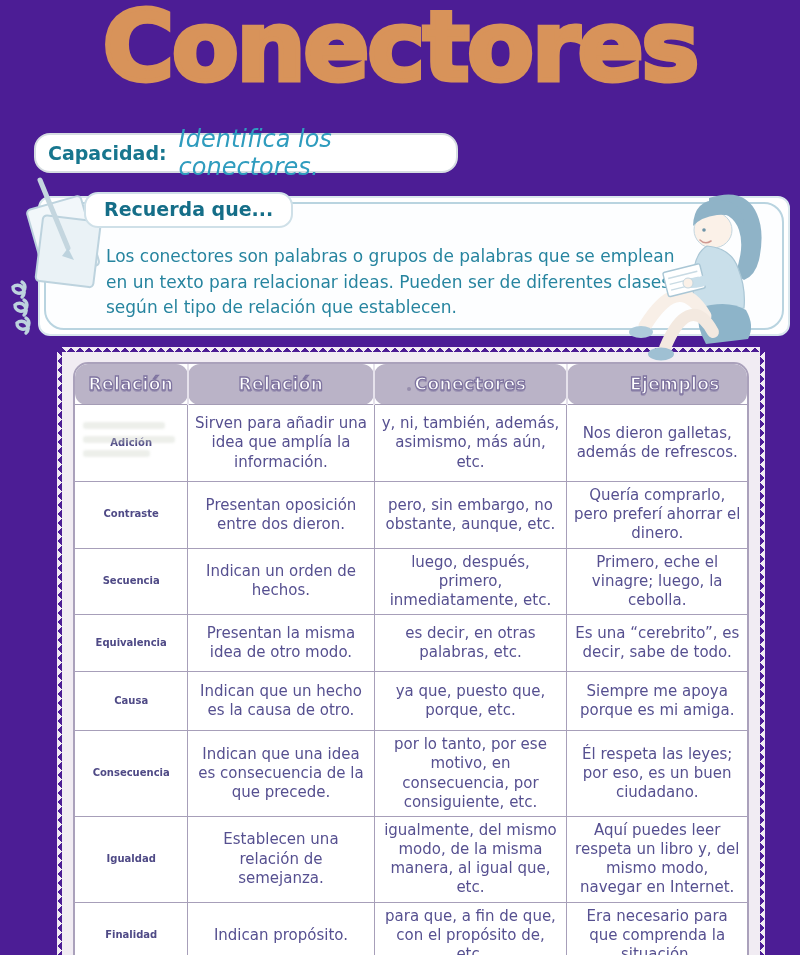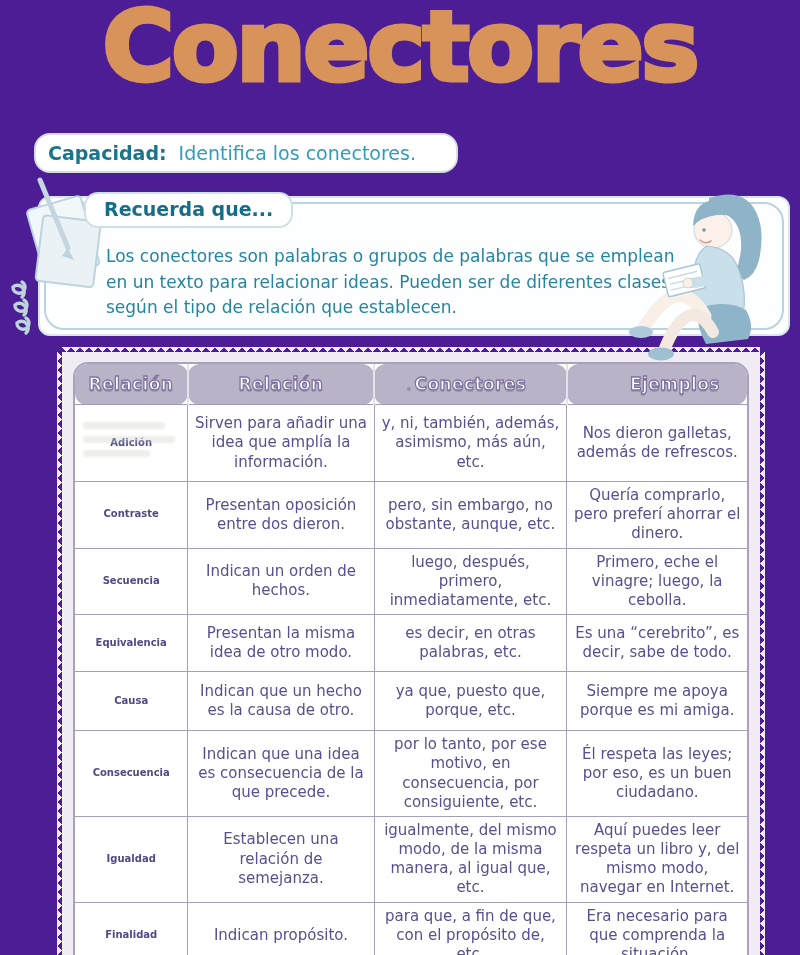--- a/index.html
+++ b/index.html
@@ -9,21 +9,21 @@
   
   .big-title{position:absolute;top:-10px;left:0;width:100%;text-align:center;
     font-size:97px;font-weight:bold;color:#d8935a;letter-spacing:-2px;
     -webkit-text-stroke:5px #d8935a;white-space:nowrap;}
 
   
   .cap-box{position:absolute;top:133px;left:26px;width:424px;height:40px;
     border:2px solid #d6dde1;border-radius:16px;box-sizing:border-box;
     display:flex;align-items:center;gap:12px;padding-left:12px;background:#fff;margin-left:8px;}
   .cap-label{color:#17768e;font-weight:bold;font-size:19px;}
-  .cap-value{color:#2f9cbe;font-size:19px;}
+  .cap-value{color:#2f9cbe;font-size:24px;font-style:italic;}
 
   
   .rec-outer{position:absolute;top:196px;left:38px;width:748px;height:136px;
     border:2px solid #d9e7ed;border-radius:12px;background:#fff;}
   .rec-inner{position:absolute;inset:4px;border:2px solid #b9d4e0;border-radius:20px;
     background:#fdfeff;}
   .rec-label{position:absolute;top:-6px;left:44px;background:#fff;
     border:2px solid #cfe0e8;border-radius:14px;padding:4px 18px 6px;
     color:#156e88;font-weight:bold;font-size:19px;z-index:3;}
   .rec-body{position:absolute;top:46px;left:66px;width:582px;

